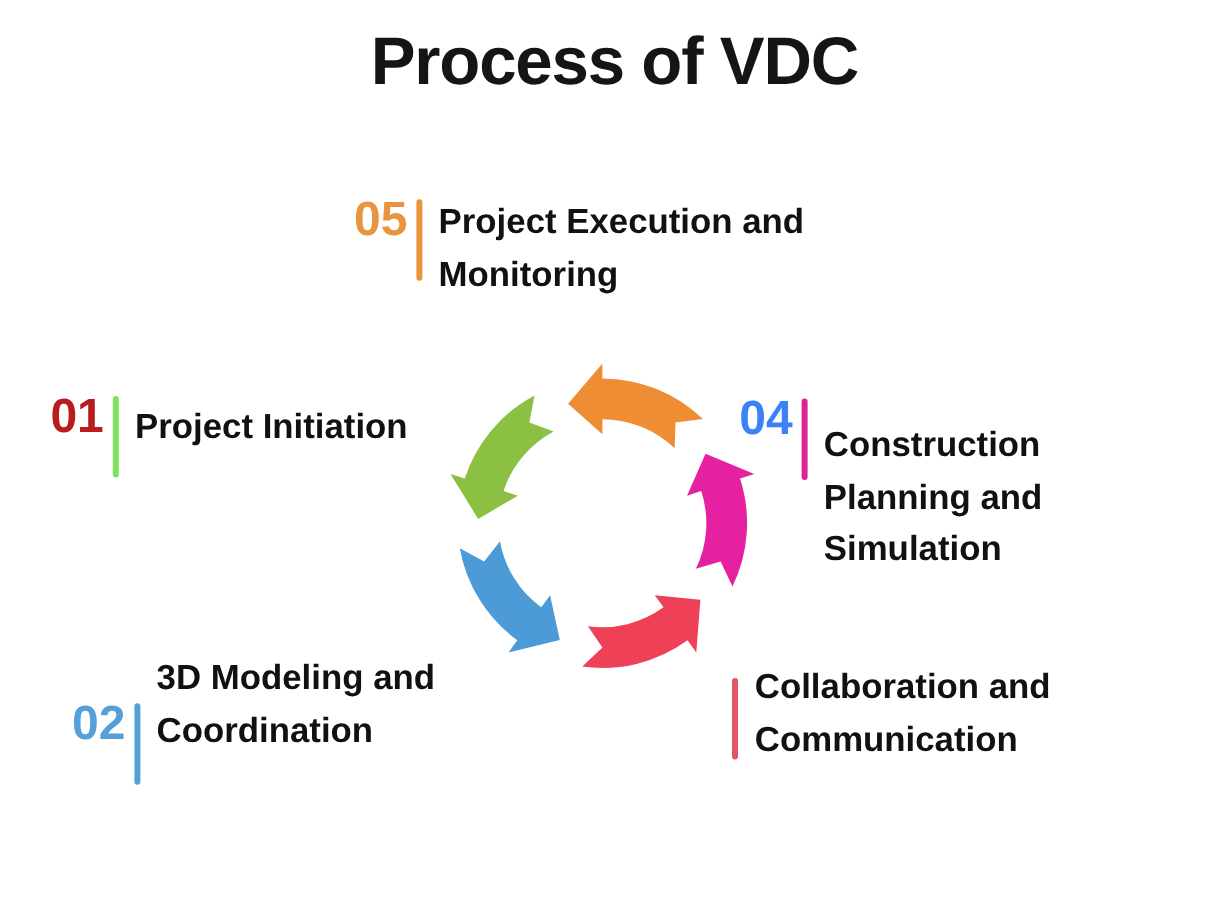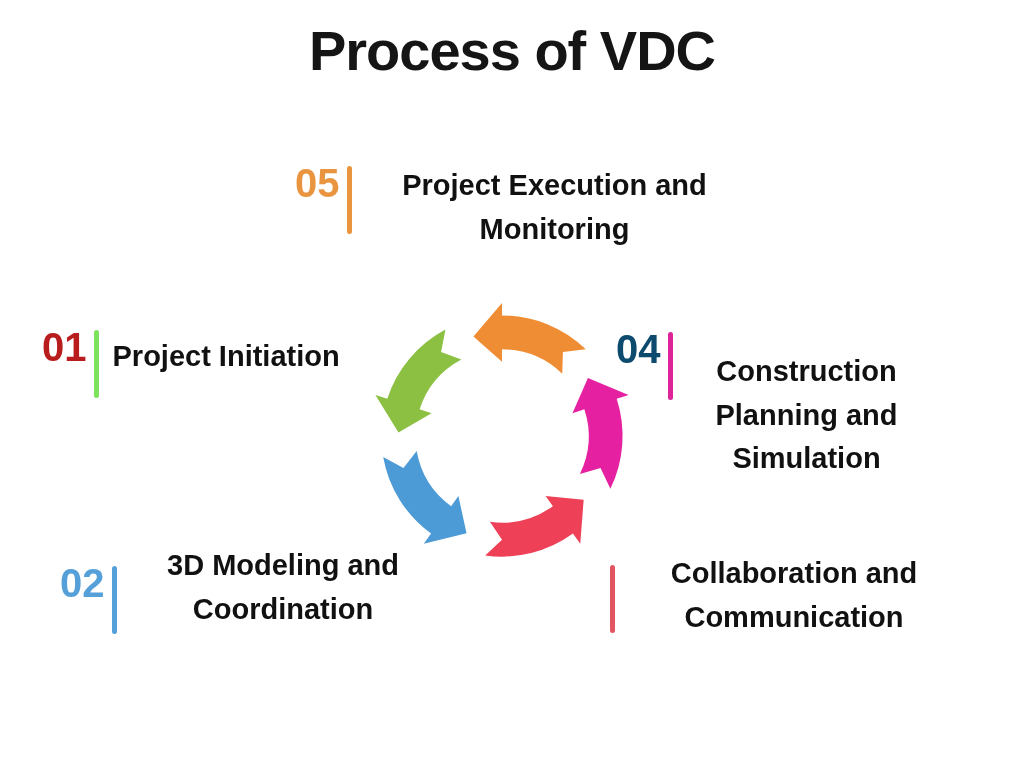--- a/index.html
+++ b/index.html
@@ -51,36 +51,36 @@
     height: 68px;
     border-radius: 3px;
     margin-left: 7px;
     margin-top: 4px;
   }
   .label {
     font-size: 29px;
     font-weight: 700;
     line-height: 1.5;
     color: #111111;
-    text-align: center;
+    text-align: left;
     margin-left: 14px;
   }
   
   .step-05 { left: 295px; top: 162px; }
   .step-05 .label { width: 378px; margin-top: 2px; }
 
   .step-01 { left: 42px; top: 326px; }
   .step-01 .label { white-space: nowrap; margin-top: 9px; }
 
   .step-04 { left: 616px; top: 306px; }
   .step-04 .numgroup { margin-top: 22px; }
   .step-04 .label { width: 240px; margin-top: 44px; }
 
   .step-02 { left: 60px; top: 544px; }
-  .step-02 .numgroup { margin-top: 18px; }
+  .step-02 .numgroup { margin-top: 38px; }
   .step-02 .label { width: 305px; }
 
   .step-03 { left: 603px; top: 552px; }
   .step-03 .numgroup { margin-top: 9px; }
   .step-03 .label { width: 330px; }
 
   .cycle {
     position: absolute;
     left: 368px;
     top: 302px;
@@ -106,21 +106,21 @@
   <div class="step step-01">
     <div class="numgroup">
       <span class="num" style="color: #b91c1c;">01</span>
       <span class="bar" style="background: rgb(126, 226, 94);"></span>
     </div>
     <div class="label">Project Initiation</div>
   </div>
 
   <div class="step step-04">
     <div class="numgroup">
-      <span class="num" style="color: #0c4a6e;">04</span>
+      <span class="num" style="color: #3b82f6;">04</span>
       <span class="bar" style="background: rgb(221, 35, 151);"></span>
     </div>
     <div class="label">Construction Planning and Simulation</div>
   </div>
 
   <div class="step step-02">
     <div class="numgroup">
       <span class="num" style="color: rgb(86, 160, 217);">02</span>
       <span class="bar" style="background: rgb(86, 160, 217);"></span>
     </div>

